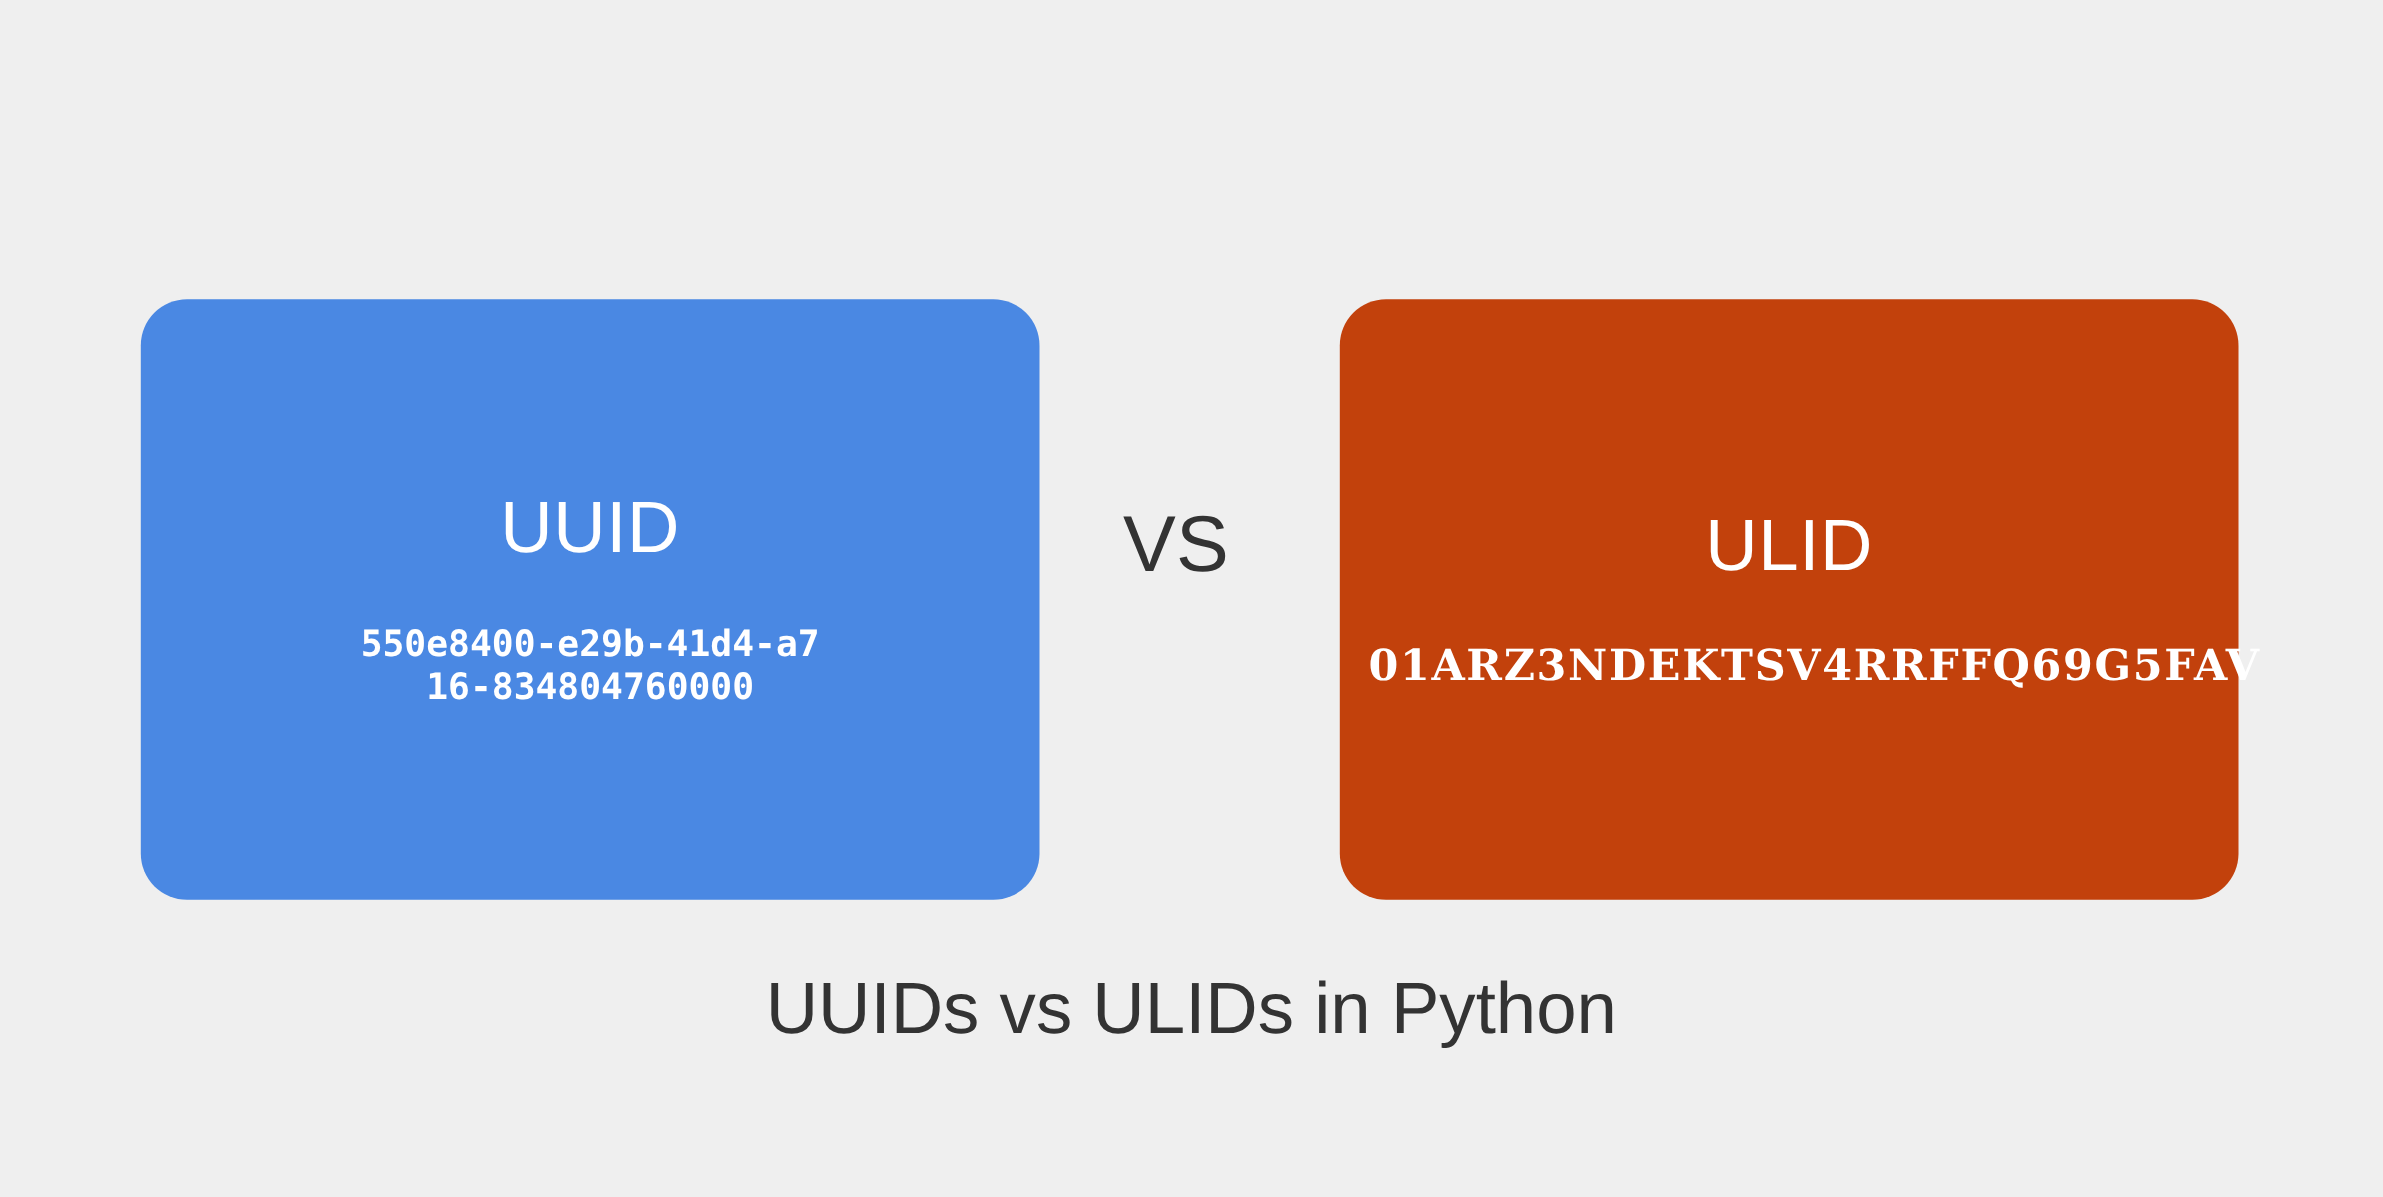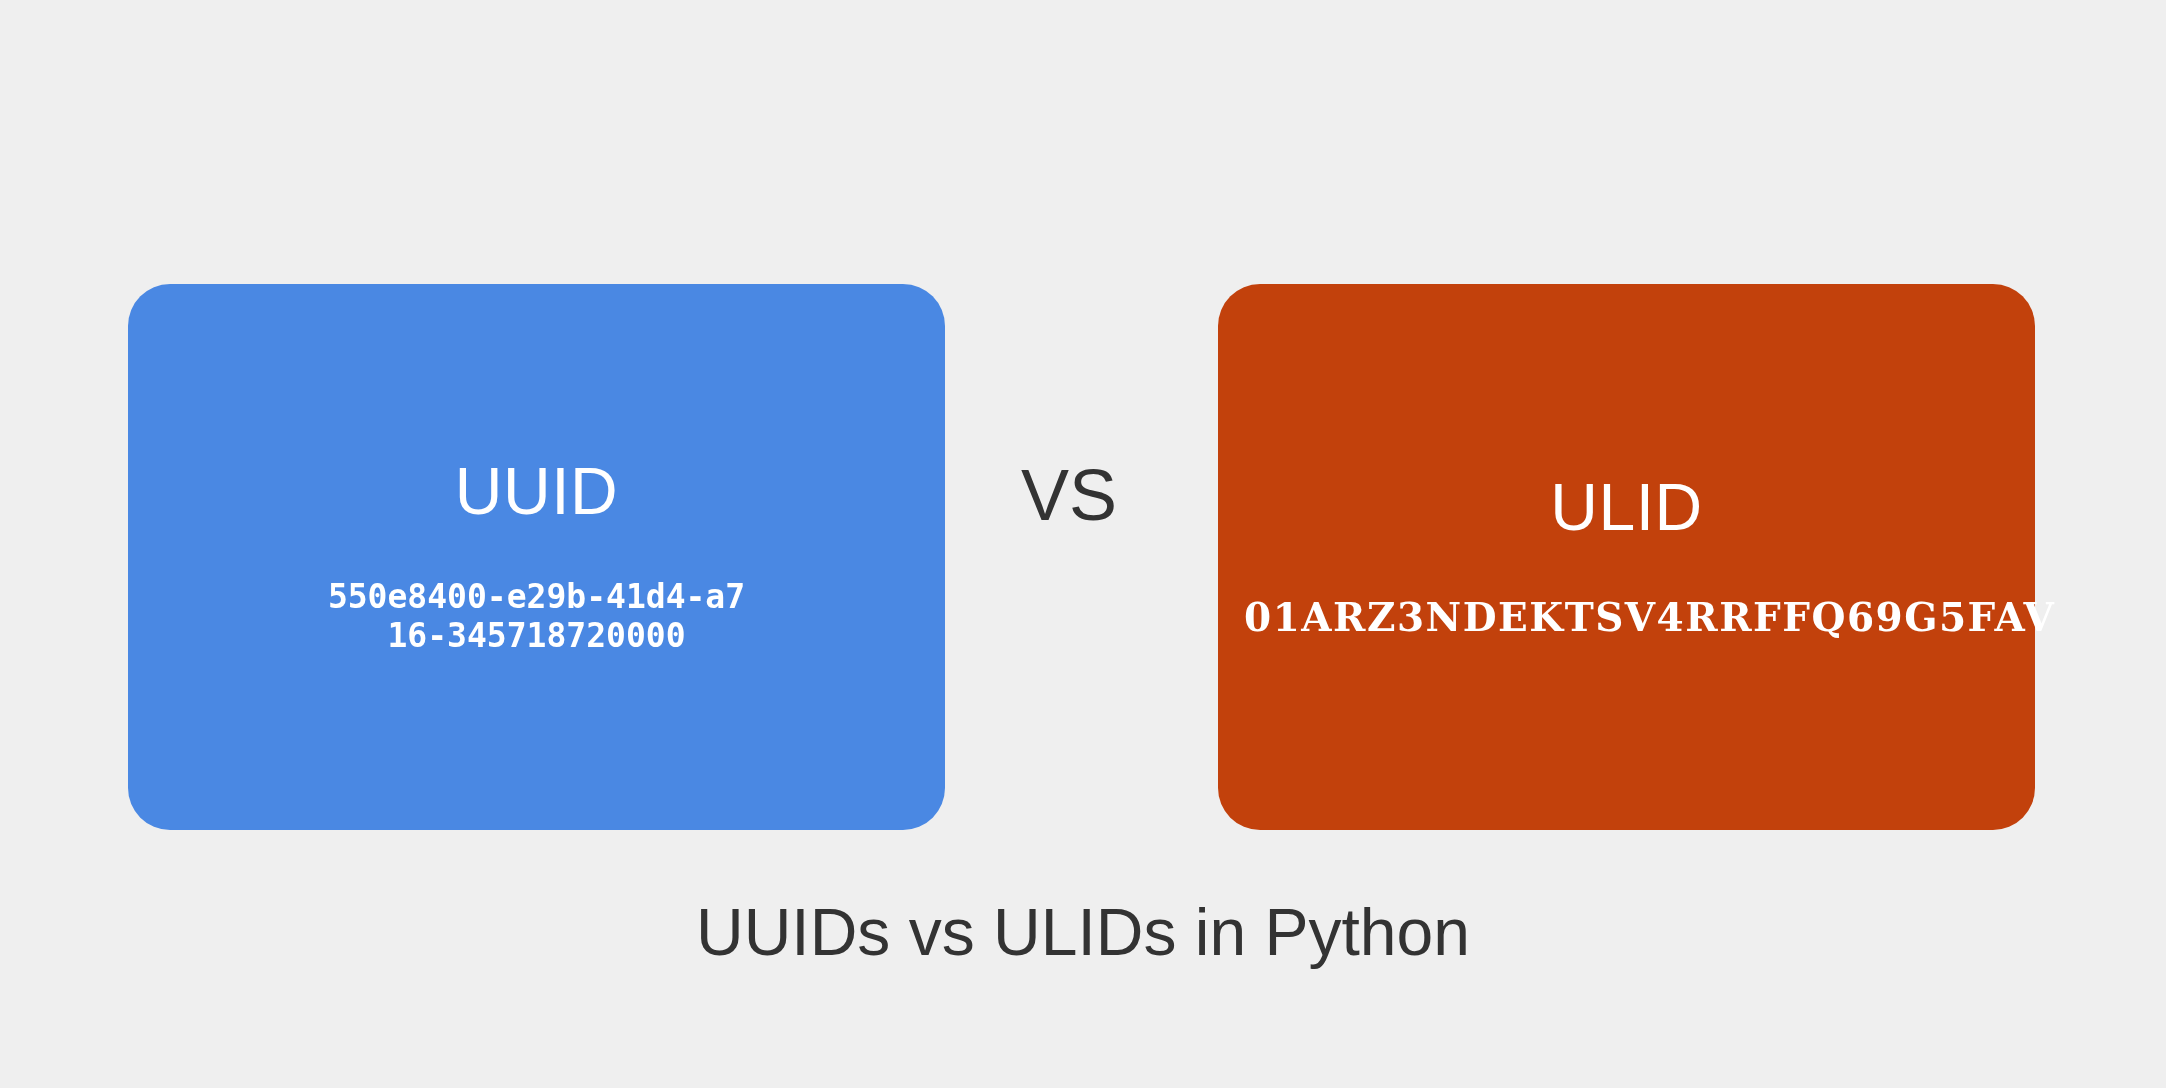--- a/index.html
+++ b/index.html
@@ -19,21 +19,21 @@
     position: relative;
     width: 2166px;
     height: 1088px;
     background: #efefef;
   }
 
   
   .compare-row {
     position: absolute;
     left: 0;
-    top: 284px;
+    top: 272px;
     width: 2096px;
     height: 546px;
   }
 
   .card {
     position: absolute;
     top: 0;
     height: 546px;
     border-radius: 42px;
     box-sizing: border-box;
@@ -122,33 +122,33 @@
     text-align: center;
   }
 
   .caption-text {
     color: #333333;
     font-family: "Liberation Sans Narrow", "Liberation Sans", sans-serif;
     font-size: 66px;
     font-weight: 400;
     line-height: 1.1;
     letter-spacing: 0px;
-    margin: 16px;
+    margin: 0;
   }
 </style>
 </head>
 <body>
 
 <div id="stage">
 
   <div class="compare-row">
 
     <div class="card card--uuid">
       <div class="card-title">UUID</div>
-      <div class="card-code">550e8400-e29b-41d4-a716-345718720000</div>
+      <div class="card-code">550e8400-e29b-41d4-a716-834804760000</div>
     </div>
 
     <div class="card card--ulid">
       <div class="card-title">ULID</div>
       <div class="card-code">01ARZ3NDEKTSV4RRFFQ69G5FAV</div>
     </div>
 
   </div>
 
   <div class="vs-separator">

